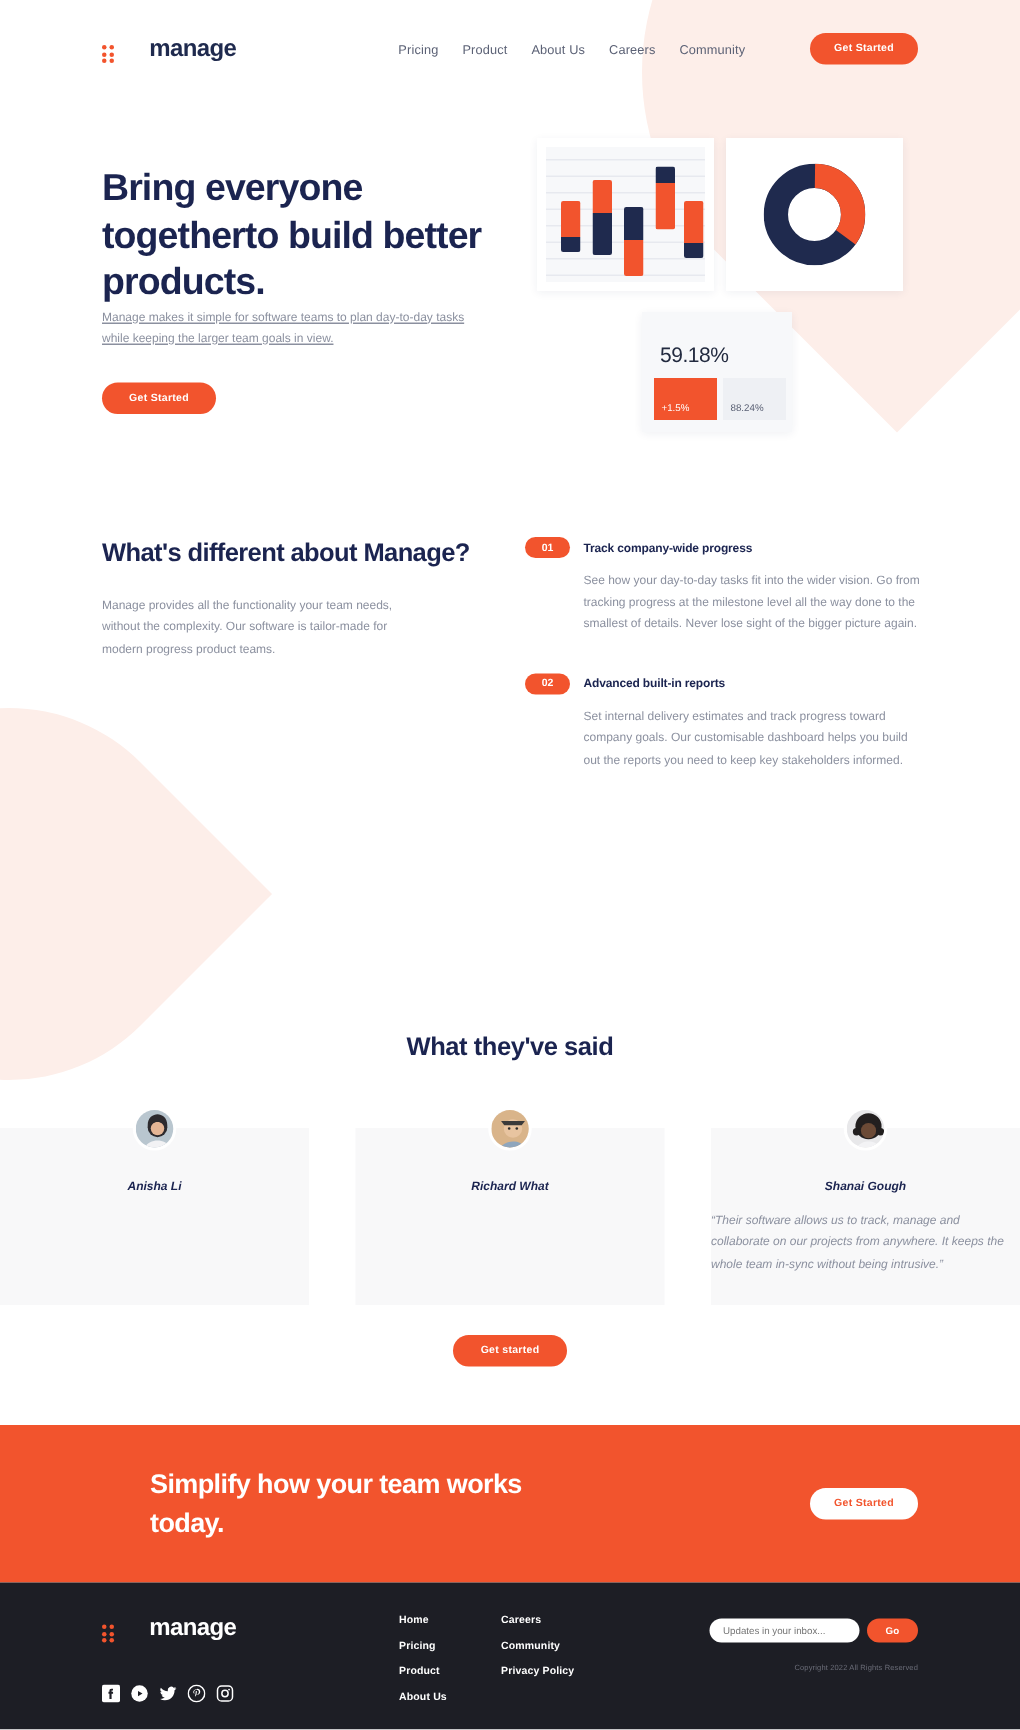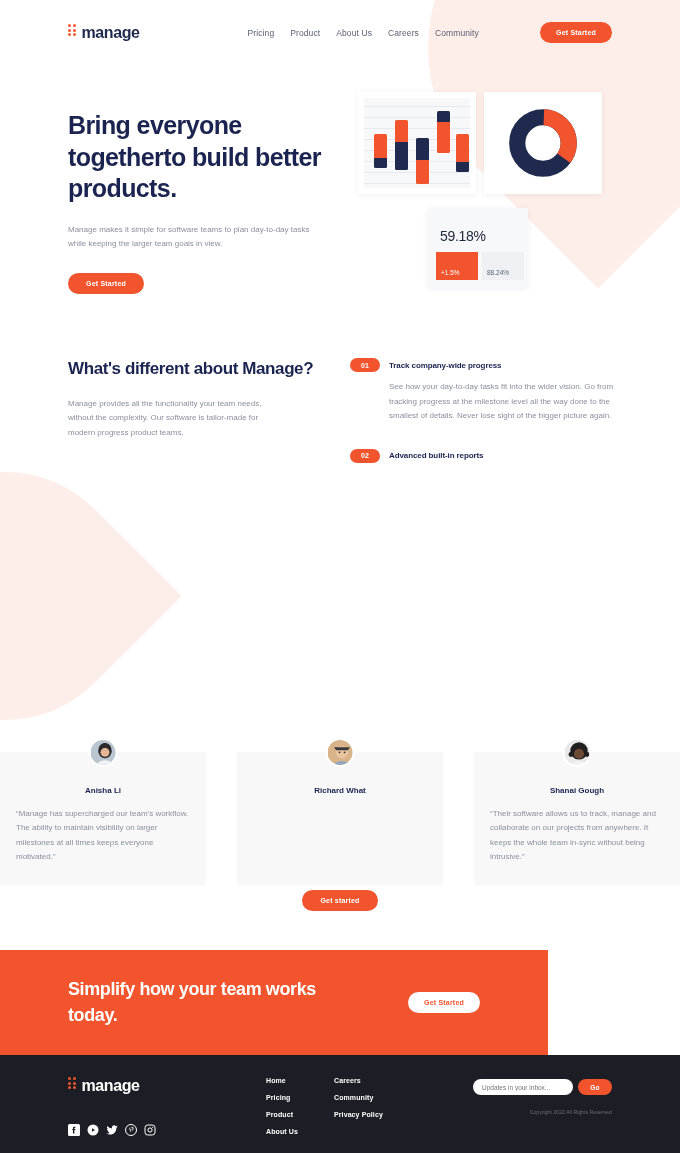--- a/index.html
+++ b/index.html
@@ -27,21 +27,21 @@
     border-radius:50% 0 50% 50%;
     transform:rotate(45deg);
   }
 
   
   .header {
     position:absolute; top:0; left:0; right:0; height:66px;
     display:flex; align-items:center; z-index:5;
     padding:0 68px;
   }
-  .logo { display:flex; align-items:flex-start; gap:6px; }
+  .logo { display:flex; align-items:flex-end; gap:24px; }
   .logo-dots {
     display:grid; grid-template-columns:3px 3px; grid-template-rows:3px 3px 3px;
     gap:1.5px;
   }
   .logo-dots i { display:block; width:3px; height:3px; background:#f2542d; border-radius:50%; }
   .logo-text { font-size:16px; font-weight:700; letter-spacing:-0.4px; color:#1f2a4e; }
   .logo-text.light { color:#ffffff; }
 
   .nav { display:flex; gap:16px; margin-left:108px; }
   .nav a {
@@ -57,22 +57,23 @@
     width:72px; height:21px; font-size:7px;
   }
 
   
   .hero { position:absolute; top:110px; left:68px; width:290px; z-index:3; }
   .hero h1 {
     font-size:25px; line-height:1.26; font-weight:700;
     letter-spacing:-0.6px; color:#1b2450;
   }
   .hero p {
-    margin-top:18px; font-size:8px; line-height:1.75; color:#8b909f;
+    font-size:8px; line-height:1.75; color:#8b909f;
     width:256px;
+    text-decoration:underline;
   }
   .btn-hero { margin-top:22px; width:76px; height:21px; font-size:7px; }
 
   
   .viz { position:absolute; top:92px; left:358px; z-index:3; width:260px; height:225px; }
   .card { position:absolute; background:#fff; box-shadow:0 1px 6px rgba(30,40,80,.07); }
   .card-chart { left:0; top:0; width:118px; height:102px; padding:6px; }
   .chart-inner { width:100%; height:100%; background:#f7f8fa; position:relative; overflow:hidden; }
   .gridline { position:absolute; left:0; right:0; height:1px; background:#e7e9ef; }
   .candle { position:absolute; width:13px; border-radius:1.5px; overflow:hidden; }
@@ -113,40 +114,41 @@
   
   .testi-head {
     position:absolute; top:688px; left:0; right:0; text-align:center; z-index:3;
     font-size:17px; font-weight:700; color:#1b2450; letter-spacing:-0.3px;
   }
   .testi-wrap {
     position:absolute; top:738px; left:0; width:680px; z-index:3;
     display:flex; justify-content:space-between;
   }
   .testi {
-    width:206px; background:#f8f8f9; padding:34px 16px 20px; position:relative;
+    width:206px; background:#f8f8f9; padding:34px 0 20px; position:relative;
     margin-top:14px;
+    font-style:italic;
   }
   .avatar {
     position:absolute; top:-14px; left:50%; transform:translateX(-50%);
     width:29px; height:29px; border-radius:50%; border:2px solid #fff; overflow:hidden;
   }
   .testi-name {
     text-align:center; font-size:8px; font-weight:700; color:#1b2450; margin-bottom:12px;
   }
   .testi-quote { font-size:8px; line-height:1.8; color:#8b909f; }
   .btn-testi {
     position:absolute; top:890px; left:50%; transform:translateX(-50%);
     width:76px; height:21px; font-size:7px; z-index:3;
   }
 
   
   .cta {
-    position:absolute; top:950px; left:0; width:548px; height:105px;
-    background:#f2542d; z-index:3; display:flex; align-items:center;
+    position:absolute; top:950px; left:0; width:680px; height:105px;
+    background:#f2542d; z-index:3; display:flex; align-items:center;padding-left:32px;
   }
   .cta h2 {
     margin-left:68px; color:#fff; font-size:18px; line-height:1.4; font-weight:700;
     letter-spacing:-0.4px; width:250px;
   }
   .btn-cta {
     position:absolute; right:68px; top:42px; width:72px; height:21px;
     background:#fff; color:#f2542d; font-size:7px;
   }
 
@@ -274,41 +276,42 @@
           <span class="feat-title">Track company-wide progress</span>
         </div>
         <div class="feat-body">See how your day-to-day tasks fit into the wider vision. Go from tracking progress at the milestone level all the way done to the smallest of details. Never lose sight of the bigger picture again.</div>
       </div>
 
       <div class="feat-item">
         <div class="feat-head">
           <span class="num">02</span>
           <span class="feat-title">Advanced built-in reports</span>
         </div>
-      </div>
-
-
-    </div>
-  </div>
-
+        <div class="feat-body">Set internal delivery estimates and track progress toward company goals. Our customisable dashboard helps you build out the reports you need to keep key stakeholders informed.</div>
+      </div>
+
+
+    </div>
+  </div>
+
+  <div class="testi-head">What they've said</div>
 
   <div class="testi-wrap">
 
     <div class="testi">
       <div class="avatar">
         <svg viewBox="0 0 40 40" width="29" height="29">
           <rect width="40" height="40" fill="#b9c6cf"></rect>
           <circle cx="20" cy="16" r="9" fill="#2d2a2e"></circle>
           <circle cx="20" cy="17" r="6.2" fill="#e4b595"></circle>
           <path d="M6 40c2-9 8-12 14-12s12 3 14 12z" fill="#f2f2f4"></path>
           <path d="M11 14c0-7 5-10 9-10s9 3 9 10c0 3-1 5-1 5-1-6-4-8-8-8s-7 2-8 8c0 0-1-2-1-5z" fill="#2d2a2e"></path>
         </svg>
       </div>
       <div class="testi-name">Anisha Li</div>
-      <div class="testi-quote">“Manage has supercharged our team's workflow. The ability to maintain visibility on larger milestones at all times keeps everyone motivated.”</div>
     </div>
 
     <div class="testi">
       <div class="avatar">
         <svg viewBox="0 0 40 40" width="29" height="29">
           <rect width="40" height="40" fill="#d9b48a"></rect>
           <circle cx="20" cy="17" r="8.5" fill="#e8c4a0"></circle>
           <path d="M9 10h22l-3 4H12z" fill="#3a3a3a"></path>
           <path d="M6 40c2-8 8-11 14-11s12 3 14 11z" fill="#8fa6bd"></path>
           <circle cx="16.5" cy="17" r="1.2" fill="#2b2b2b"></circle>

